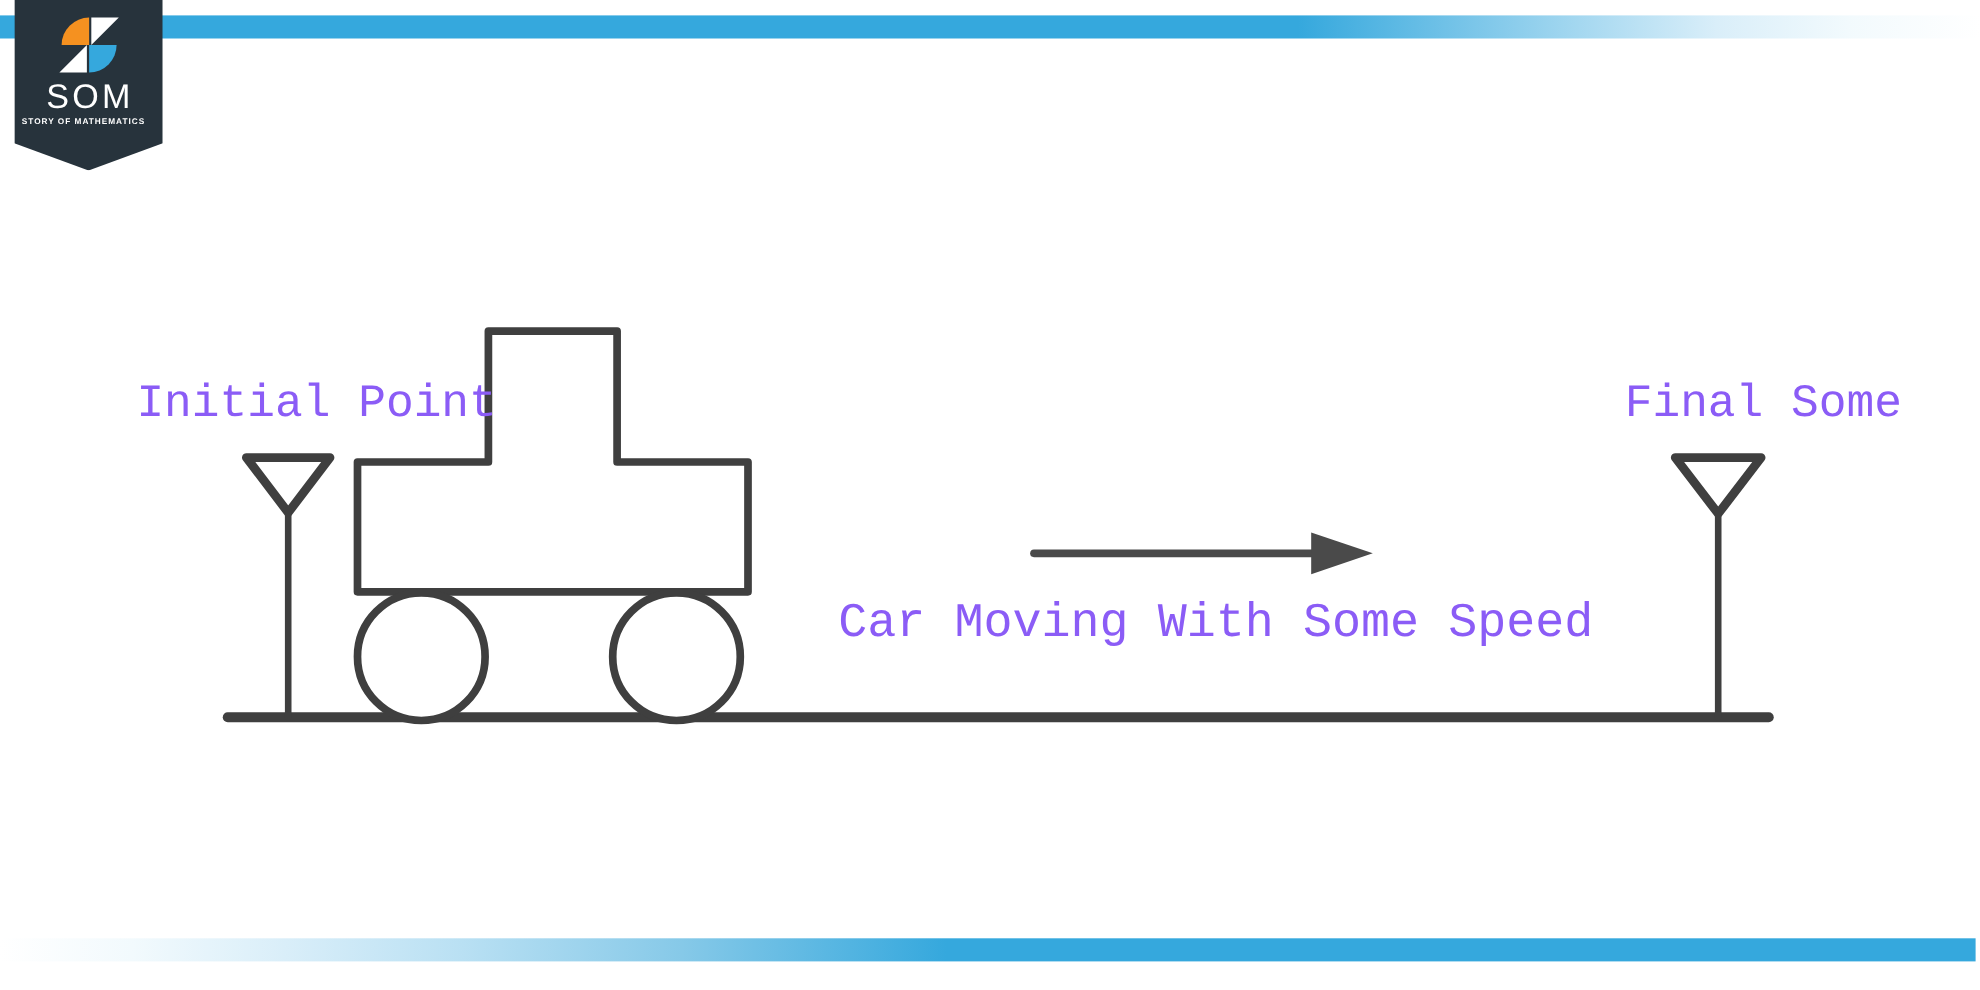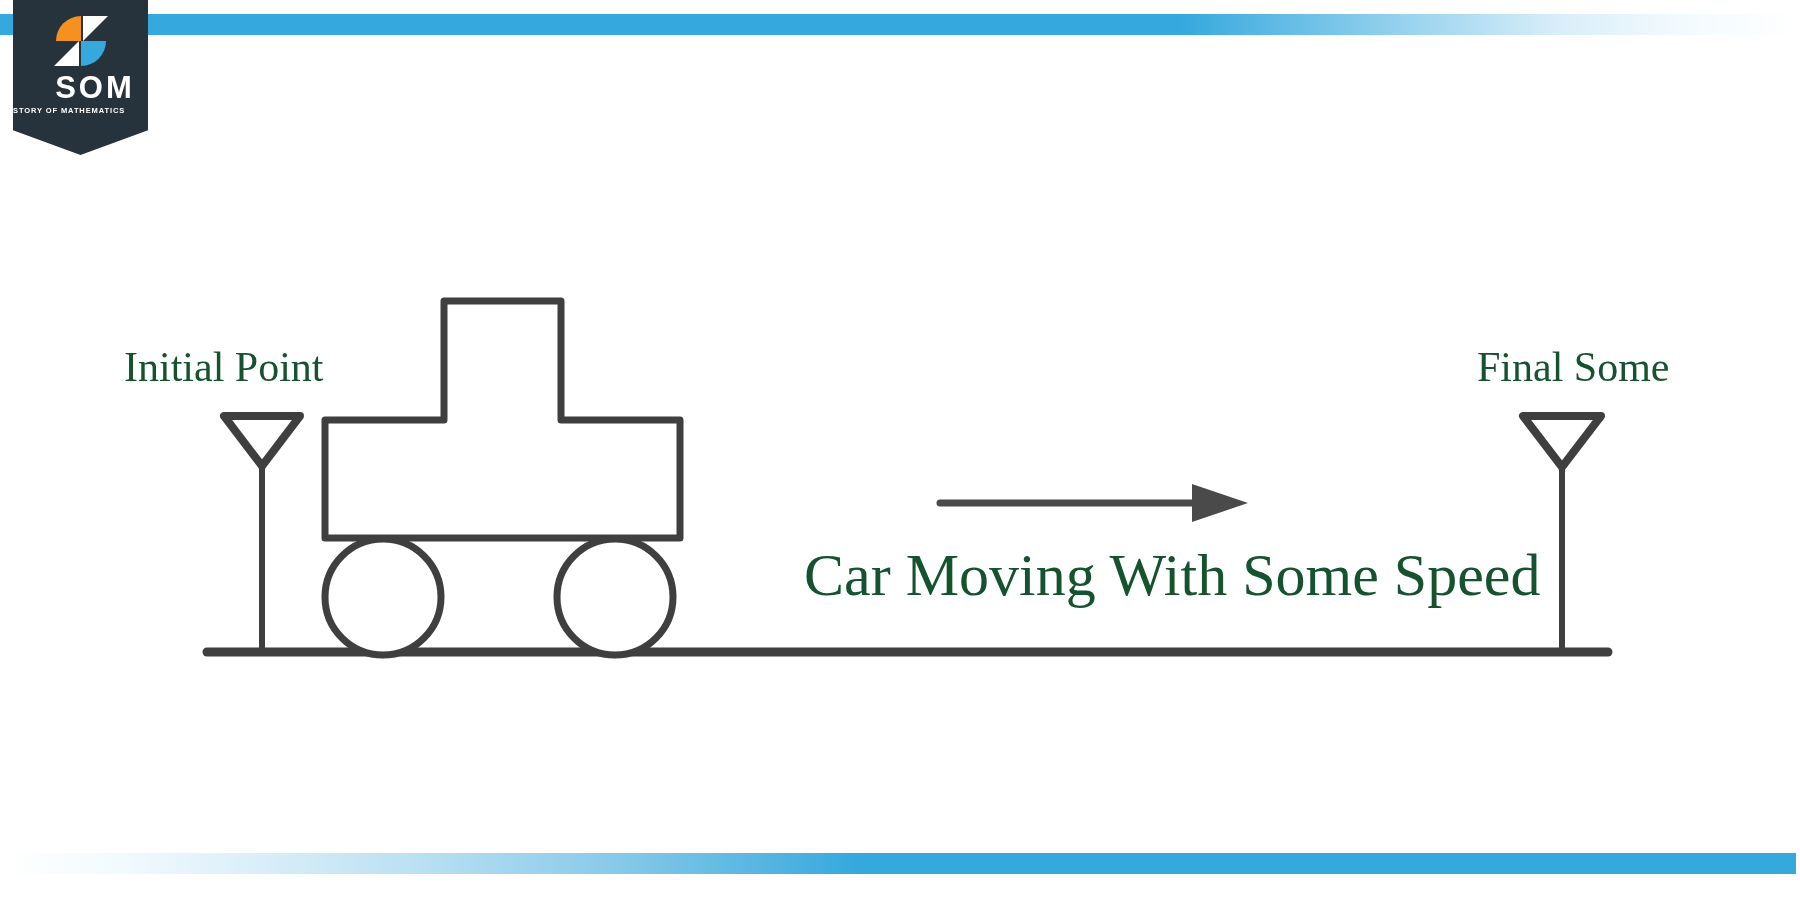--- a/index.html
+++ b/index.html
@@ -57,66 +57,64 @@
     top: 13px;
     transform: translateX(-50%);
     width: 56px;
     height: 56px;
   }
   .logo-word {
     position: absolute;
     left: 0;
     right: 0;
     top: 72px;
-    text-align: center;
     color: #ffffff;
     font-size: 31px;
-    font-weight: bold;
+    font-weight: normal;
     letter-spacing: 3px;
     line-height: 1;
     font-family: "Liberation Sans", sans-serif;
     margin-left: 29px;
   }
   .logo-tag {
     position: absolute;
     left: 0;
     right: 16px;
     top: 107px;
-    text-align: left;
+    text-align: right;
     color: #ffffff;
     font-size: 7.5px;
     font-weight: bold;
     letter-spacing: 0.9px;
     line-height: 1;
     font-family: "Liberation Sans", sans-serif;
   }
 
   
   .diagram {
     position: absolute;
     left: 0;
     top: 0;
     width: 1800px;
     height: 900px;
   }
   .label {
     position: absolute;
-    font-family: Liberation Serif, serif;
+    font-family: Liberation Mono, monospace;
     font-size: 42px;
-    color: #14532d;
+    color: #8b5cf6;
     white-space: nowrap;
     line-height: 1;
   }
   .label-initial { left: 124px; top: 346px; }
   .label-final   { left: 1477px; top: 346px; }
   .label-caption {
     left: 762px;
     top: 545px;
-    font-size: 60px;
-    margin-left: 42px;
+    font-size: 44px;
   }
 </style>
 </head>
 <body>
 
 <div class="bar bar-top"></div>
 
 <div class="logo-badge">
   <div class="logo-shield"></div>
   <svg class="logo-mark" viewBox="0 0 56 56">

